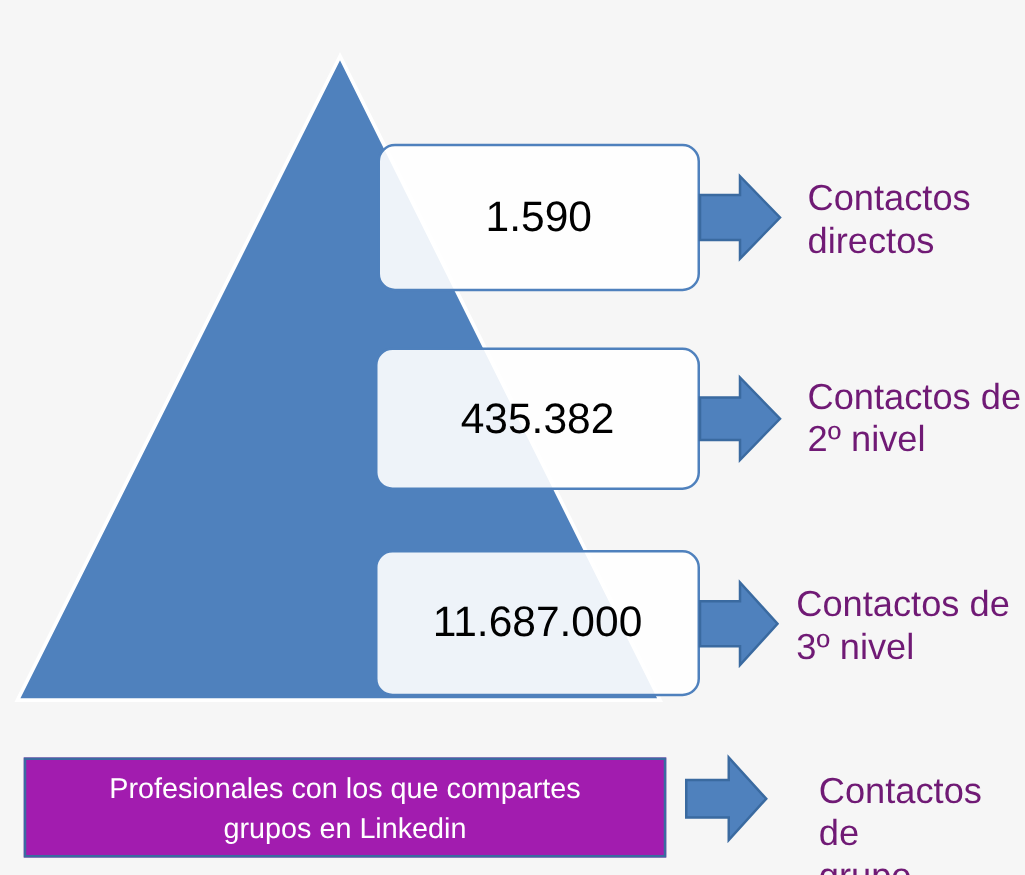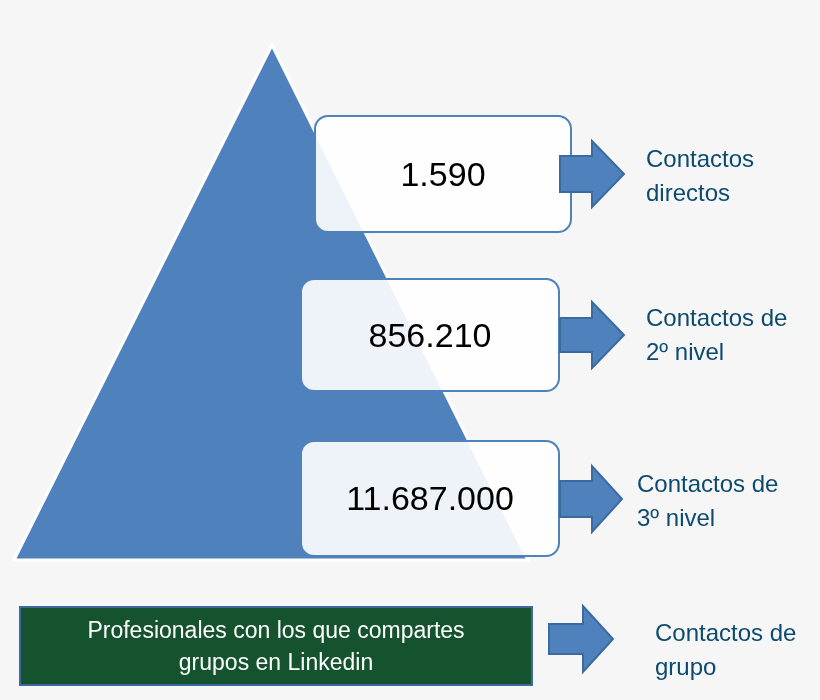--- a/index.html
+++ b/index.html
@@ -2,38 +2,38 @@
 <html><head>
 <meta charset="utf-8">
 <style>
   html, body { margin:0; padding:0; }
   body { width:820px; height:700px; background:#f6f6f6; position:relative; overflow:hidden;
          font-family: "Liberation Sans", "DejaVu Sans", sans-serif; }
   svg.layer { position:absolute; left:0; top:0; }
   .box { position:absolute; border:2px solid #4f81bd; border-radius:14px;
          background:rgba(255,255,255,0.9); display:flex; align-items:center; justify-content:center;
          box-sizing:border-box; font-size:34px; color:#000; }
-  .label { position:absolute; font-size:24px; line-height:34px; color:#0c4a6e; white-space:pre-line; }
-  .bottom-rect { position:absolute; left:19px; top:606px; width:514px; height:80px; background:#14532d;
+  .label { position:absolute; font-size:29px; line-height:34px; color:#701a75; white-space:pre-line; }
+  .bottom-rect { position:absolute; left:19px; top:606px; width:514px; height:80px; background:#a21caf;
                  border:2px solid #3a6aa0; box-sizing:border-box; color:#fff; font-size:23px;
                  display:flex; align-items:center; justify-content:center; text-align:center; line-height:32px;
                  white-space:pre-line; }
 </style>
 </head>
 <body>
 
 <svg class="layer" width="820" height="700">
   <polygon points="272,45 14,560 528,560" fill="#4f81bd" stroke="#ffffff" stroke-width="3"></polygon>
 </svg>
 
-<div class="box" style="left:314px;top:115px;width:258px;height:118px;">
+<div class="box" style="left:302px;top:115px;width:258px;height:118px;">
   <span>1.590</span>
 </div>
 <div class="box" style="left:300px;top:278px;width:260px;height:114px;">
-  <span>856.210</span>
+  <span>435.382</span>
 </div>
 <div class="box" style="left:300px;top:440px;width:260px;height:117px;justify-content:center;">
   <span>11.687.000</span>
 </div>
 
 <svg class="layer" width="820" height="700">
   <g>
     <polygon points="560,156 592,156 592,141 624,174 592,207 592,192 560,192" fill="#4f81bd" stroke="#3a6aa0" stroke-width="2"></polygon>
   </g>
   <g>

